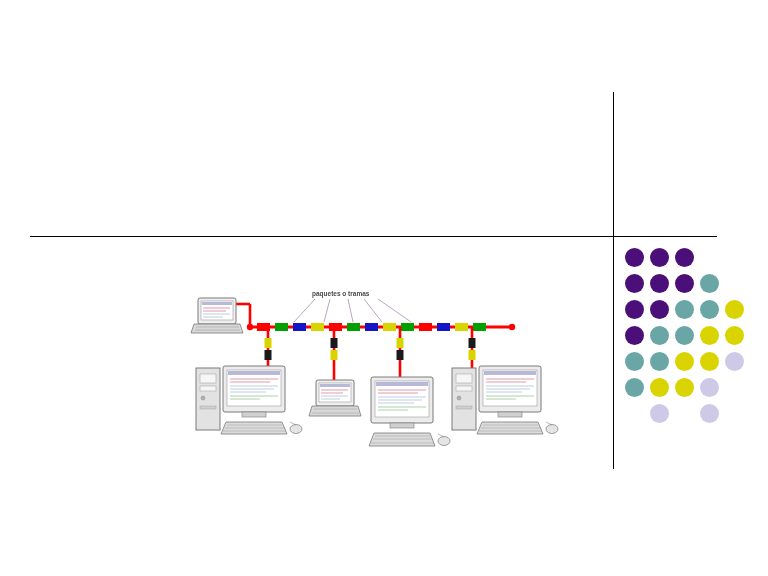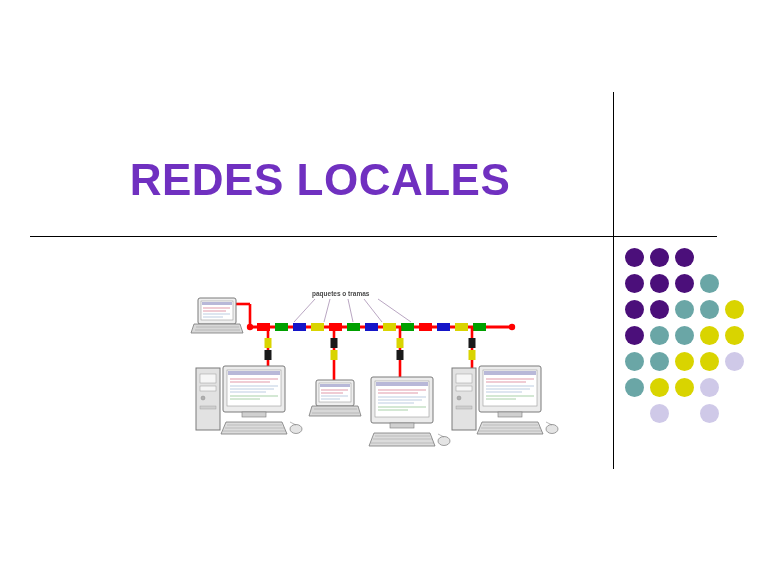--- a/index.html
+++ b/index.html
@@ -83,21 +83,20 @@
   }
 </style>
 </head>
 <body>
 
 <div class="slide">
 
   <div class="v-rule"></div>
   <div class="h-rule"></div>
 
-  <div class="title" style="color: rgb(112, 48, 192);">REDES LOCALES</div>
 
   <div class="dots">
       <div class="dot" style="left: 0px; top: 0px; background: rgb(75, 15, 122);"></div>
       <div class="dot" style="left: 25px; top: 0px; background: rgb(75, 15, 122);"></div>
       <div class="dot" style="left: 50px; top: 0px; background: rgb(75, 15, 122);"></div>
       <div class="dot" style="left: 0px; top: 26px; background: rgb(75, 15, 122);"></div>
       <div class="dot" style="left: 25px; top: 26px; background: rgb(75, 15, 122);"></div>
       <div class="dot" style="left: 50px; top: 26px; background: rgb(75, 15, 122);"></div>
       <div class="dot" style="left: 75px; top: 26px; background: rgb(106, 166, 166);"></div>
       <div class="dot" style="left: 0px; top: 52px; background: rgb(75, 15, 122);"></div>

